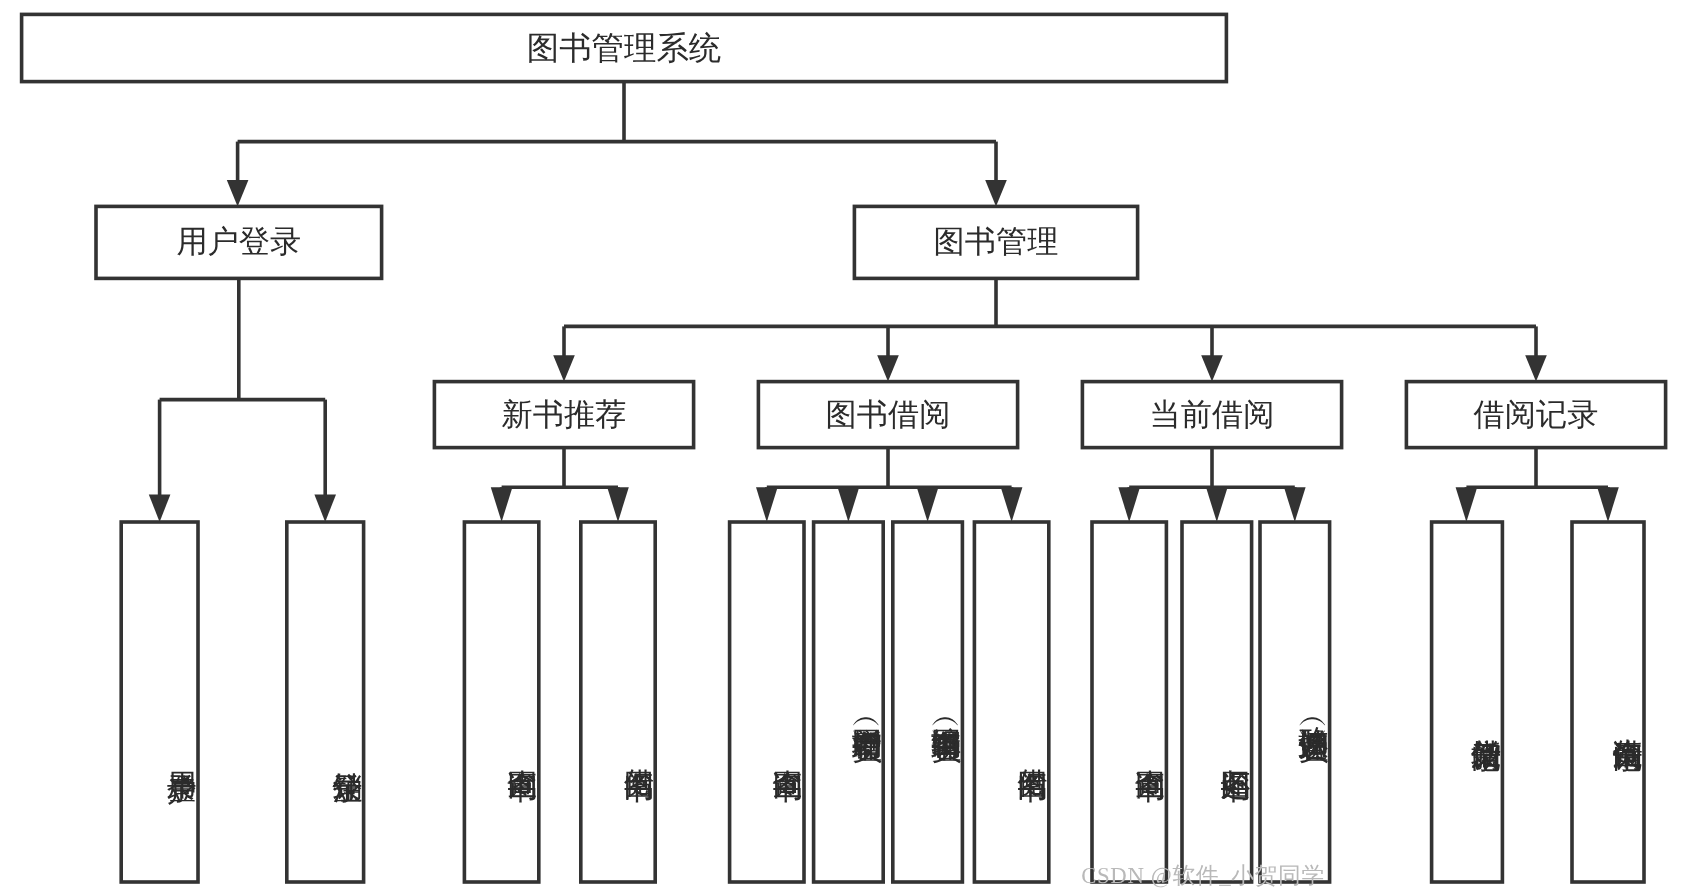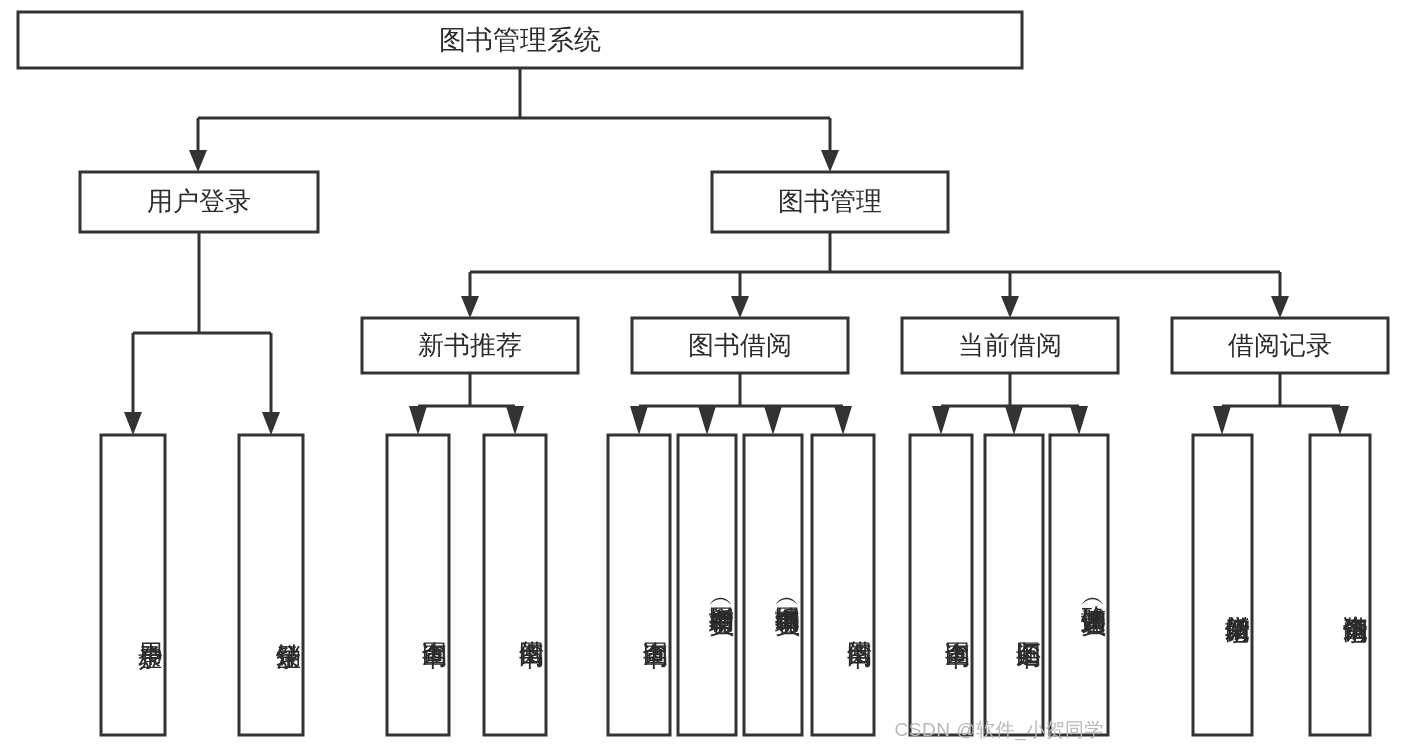--- a/index.html
+++ b/index.html
@@ -67,21 +67,21 @@
     text-orientation: upright;
     white-space: nowrap;
     letter-spacing: 1px;
     text-align: center;
     pointer-events: none;
   }
   #watermark {
     position: absolute;
     right: 8px;
     bottom: 4px;
-    font-family: Liberation Sans, sans-serif;
+    font-family: Liberation Serif, serif;
     font-size: 19px;
     color: #b9b9b9;
     white-space: nowrap;
     letter-spacing: 0.5px;
   }
 </style>
 </head>
 <body>
 
 <div id="diagram-root">

